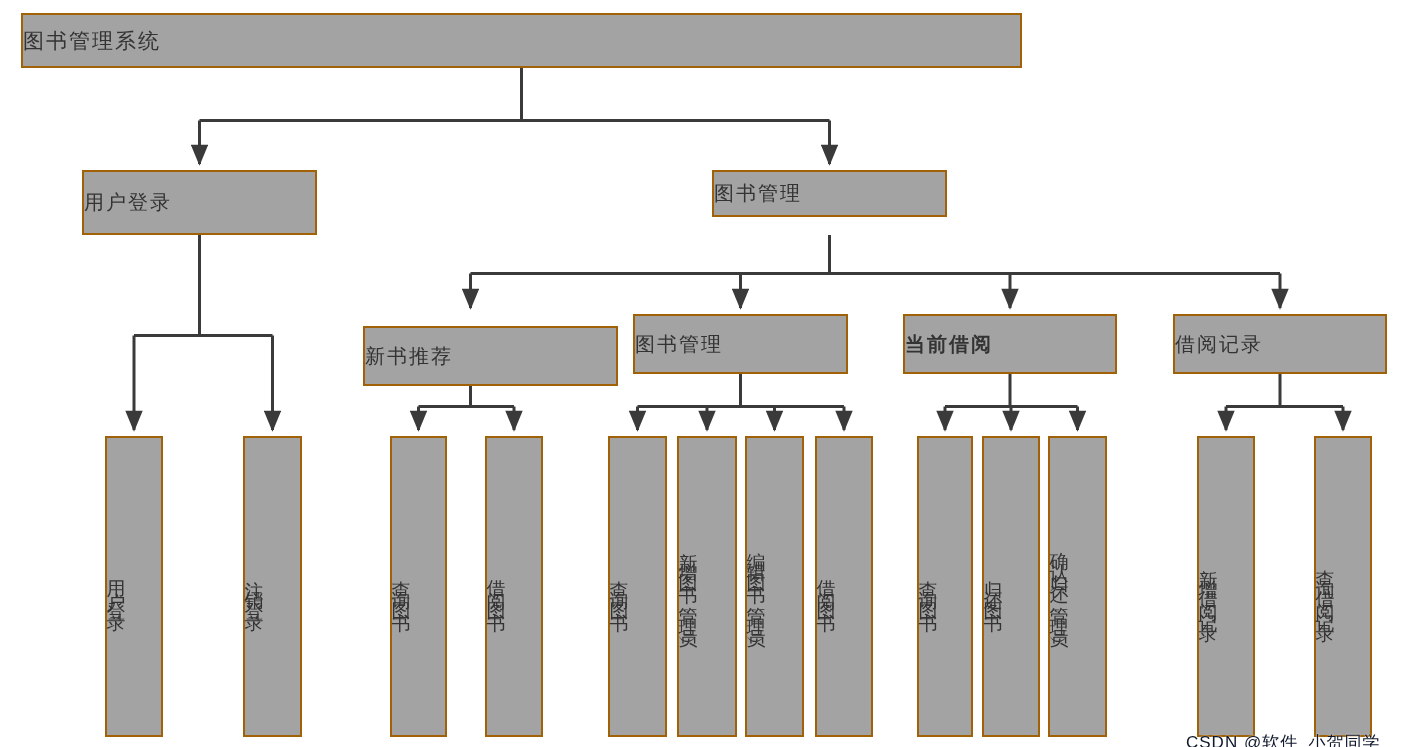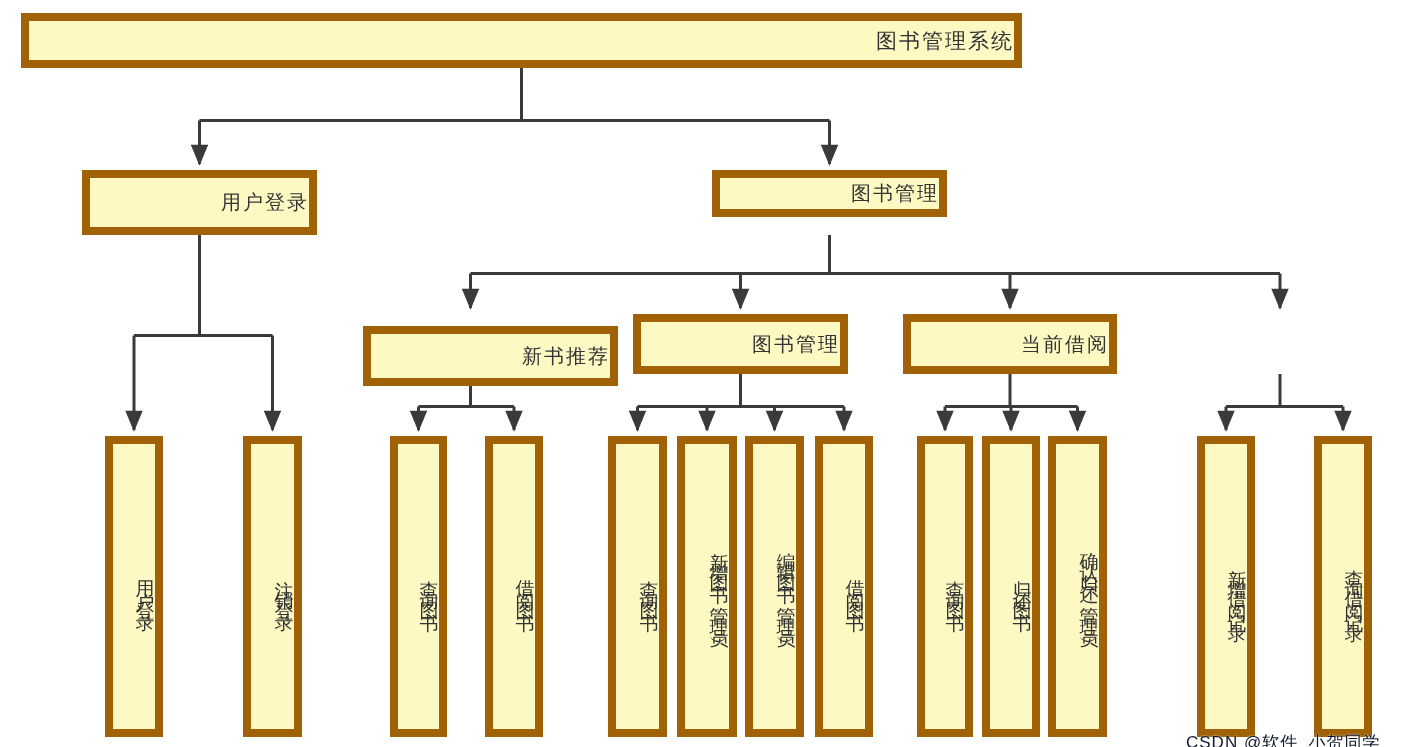--- a/index.html
+++ b/index.html
@@ -8,23 +8,23 @@
     width:1405px;height:747px;
     background:#fff;
     font-family:"Liberation Sans","DejaVu Sans",sans-serif;
     color:#333;
     overflow:hidden;
   }
   .wires{position:absolute;left:0;top:0;z-index:1;}
   .node{
     position:absolute;
     box-sizing:border-box;
-    background:#fef9c3;
-    border:8px solid #a16207;
-    display:flex;align-items:center;justify-content:flex-end;
+    background:#a3a3a3;
+    border:2px solid #a16207;
+    display:flex;align-items:center;justify-content:flex-start;
     z-index:2;
     color:#333;
   }
   .hnode{font-size:20px;letter-spacing:2px;}
   .rootnode{font-size:21px;letter-spacing:2px;}
   .leaf span{
     writing-mode:vertical-rl;
     text-orientation:mixed;
     font-size:19px;
     line-height:1;
@@ -101,22 +101,25 @@
   <div class="node hnode" style="left:712px;top:170px;width:235px;height:47px;">
     <span>图书管理</span>
   </div>
 
   <div class="node hnode" style="left:363px;top:326px;width:255px;height:60px;font-family:Liberation Serif, serif;">
     <span>新书推荐</span>
   </div>
   <div class="node hnode" style="left:633px;top:314px;width:215px;height:60px;">
     <span>图书管理</span>
   </div>
-  <div class="node hnode" style="left:903px;top:314px;width:214px;height:60px;">
+  <div class="node hnode" style="left:903px;top:314px;width:214px;height:60px;font-weight:bold;">
     <span>当前借阅</span>
+  </div>
+  <div class="node hnode" style="left:1173px;top:314px;width:214px;height:60px;">
+    <span>借阅记录</span>
   </div>
 
   <div class="node leaf" style="left:105px;top:436px;width:58px;height:301px;">
     <span>用户登录</span>
   </div>
   <div class="node leaf" style="left:243px;top:436px;width:59px;height:301px;">
     <span>注销登录</span>
   </div>
 
   <div class="node leaf" style="left:390px;top:436px;width:57px;height:301px;">

